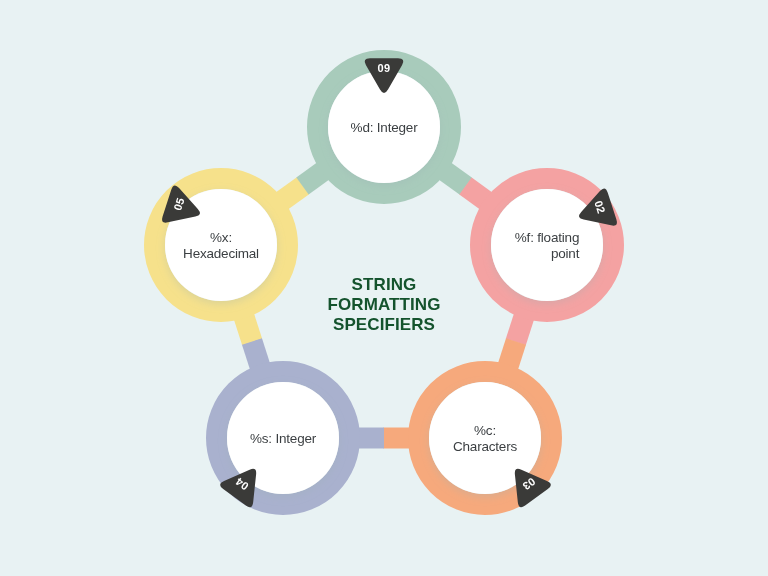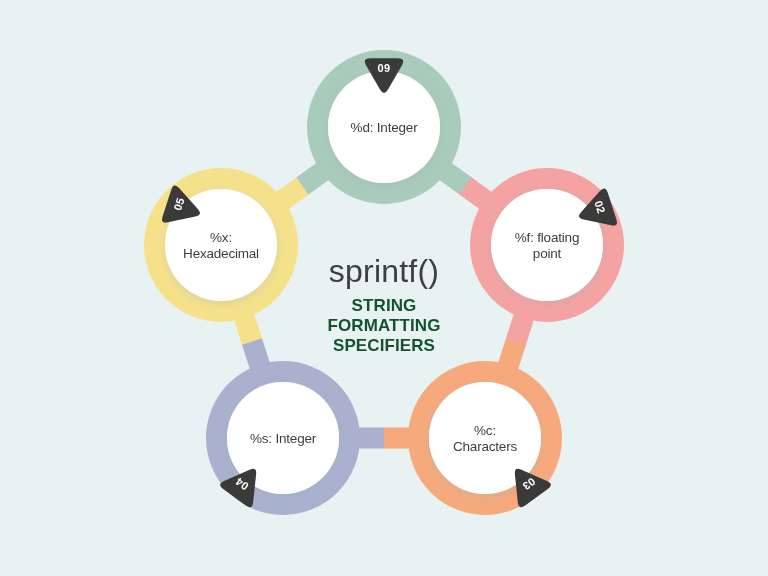--- a/index.html
+++ b/index.html
@@ -128,36 +128,35 @@
           <path d="M -18 -5.773502691896257 Q -22 -12.701705922171767 -14 -12.701705922171767 L 14 -12.701705922171767 Q 22 -12.701705922171767 18 -5.773502691896257 L 4.000000000000001 18.475208614068023 Q 0 25.403411844343534 -4.000000000000001 18.475208614068023 Z" fill="#3a3a38"></path>
         </g>
         <g transform="translate(179,207) rotate(-72)">
           <path d="M -18 -5.773502691896257 Q -22 -12.701705922171767 -14 -12.701705922171767 L 14 -12.701705922171767 Q 22 -12.701705922171767 18 -5.773502691896257 L 4.000000000000001 18.475208614068023 Q 0 25.403411844343534 -4.000000000000001 18.475208614068023 Z" fill="#3a3a38"></path>
         </g>
       </g>
   </svg>
 
   <div id="labels-layer">
       <div class="node-label" style="left: 384px; top: 128px;">%d: Integer</div>
-      <div class="node-label" style="left: 547px; top: 246px;">%f: floating
+      <div class="node-label" style="left: 547px; top: 246px; text-align: right;">%f: floating
 point</div>
       <div class="node-label" style="left: 485px; top: 439px;">%c:
 Characters</div>
       <div class="node-label" style="left: 283px; top: 439px;">%s: Integer</div>
       <div class="node-label" style="left: 221px; top: 246px;">%x:
 Hexadecimal</div>
     </div>
   <div id="badgetext-layer">
       <div class="badge-num" style="left: 384px; top: 68px; transform: translate(-50%, -50%) rotate(0deg); color: rgb(255, 255, 255);">09</div>
       <div class="badge-num" style="left: 600px; top: 207px; transform: translate(-50%, -50%) rotate(72deg); color: rgb(255, 255, 255);">02</div>
       <div class="badge-num" style="left: 529px; top: 484px; transform: translate(-50%, -50%) rotate(144deg); color: rgb(255, 255, 255);">03</div>
       <div class="badge-num" style="left: 242px; top: 484px; transform: translate(-50%, -50%) rotate(216deg); color: rgb(255, 255, 255);">04</div>
       <div class="badge-num" style="left: 179px; top: 204px; transform: translate(-50%, -50%) rotate(-72deg); color: rgb(255, 255, 255);">05</div>
     </div>
 
   <div class="center-block">
-    <div class="center-title">sprintf()</div>
     <div class="center-sub">STRING
 FORMATTING
 SPECIFIERS</div>
   </div>
 
 </div>
 
 </body></html>

